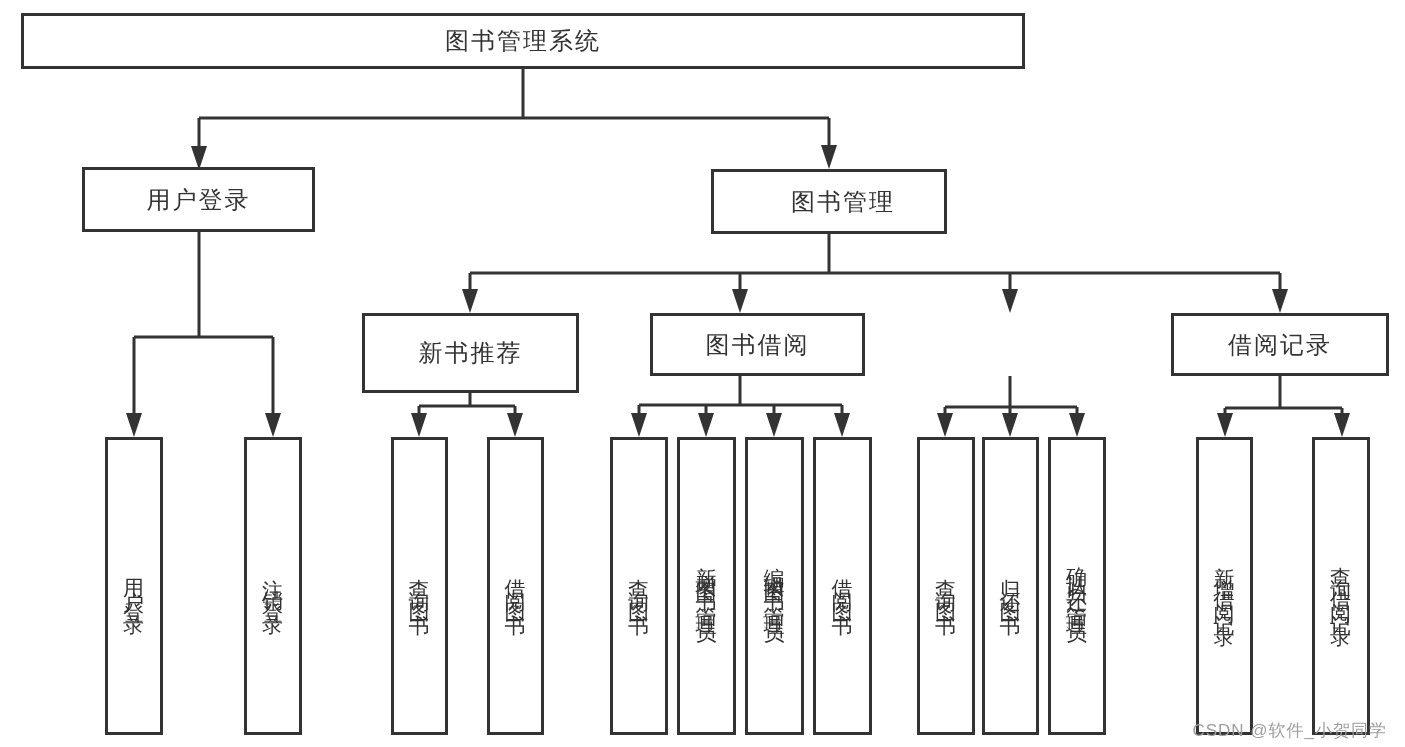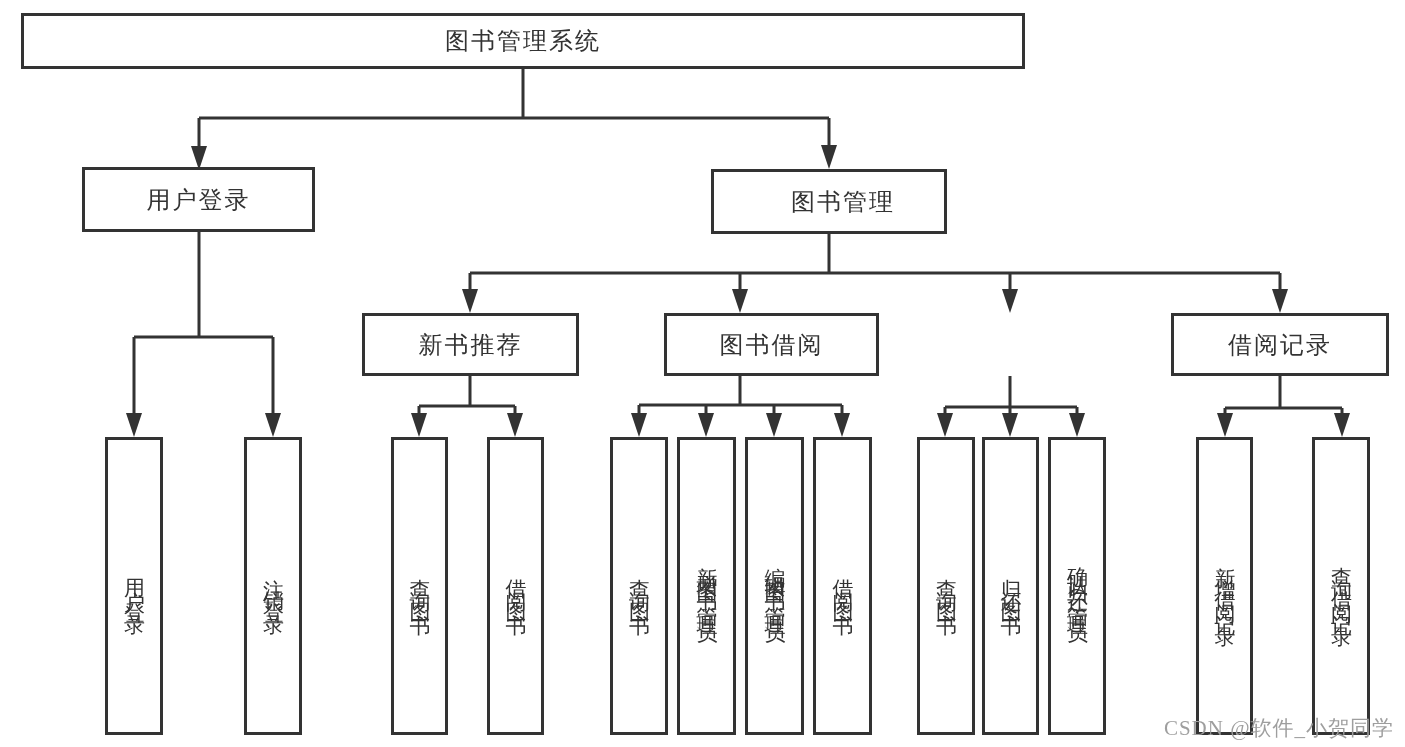--- a/index.html
+++ b/index.html
@@ -1,21 +1,21 @@
 <!DOCTYPE html>
 <html><head>
 <meta charset="utf-8">
 <style>
   html, body { margin: 0; padding: 0; background: #ffffff; }
   #canvas {
     position: relative;
     width: 1405px;
     height: 747px;
     background: #ffffff;
-    font-family: Liberation Serif, serif;
+    font-family: Liberation Sans, sans-serif;
     overflow: hidden;
   }
   #connectors {
     position: absolute;
     left: 0; top: 0;
     width: 1405px; height: 747px;
   }
   #connectors path {
     stroke: #333333;
     stroke-width: 3;
@@ -47,24 +47,24 @@
     font-size: 21px;
     letter-spacing: 12px;
     line-height: 1;
     white-space: nowrap;
   }
   .v-box.long span {
     letter-spacing: 8px;
   }
   #watermark {
     position: absolute;
-    right: 11px;
+    right: 18px;
     bottom: 5px;
     color: #9e9e9e;
-    font-size: 21px;
+    font-size: 17px;
     letter-spacing: 1px;
     white-space: nowrap;
   }
 </style>
 </head>
 <body>
 
 <div id="canvas">
 
   <svg id="connectors" viewBox="0 0 1405 747" xmlns="http://www.w3.org/2000/svg">
@@ -115,22 +115,22 @@
       <polygon points="1217,413 1233,413 1225,437"></polygon>
       <polygon points="1334,413 1350,413 1342,437"></polygon>
     </g>
   </svg>
 
   <div class="box h-box" style="left:21px; top:13px; width:1004px; height:56px;">图书管理系统</div>
 
   <div class="box h-box" style="left:82px; top:167px; width:233px; height:65px;">用户登录</div>
   <div class="box h-box" style="left:711px; top:169px; width:236px; height:65px;padding-left:28px;">图书管理</div>
 
-  <div class="box h-box" style="left:362px; top:313px; width:217px; height:63px;">新书推荐</div>
-  <div class="box h-box" style="left:664px; top:313px; width:215px; height:63px;">图书借阅</div>
+  <div class="box h-box" style="left:362px; top:313px; width:217px; height:80px;">新书推荐</div>
+  <div class="box h-box" style="left:650px; top:313px; width:215px; height:63px;">图书借阅</div>
   <div class="box h-box" style="left:1171px; top:313px; width:218px; height:63px;text-align:right;">借阅记录</div>
 
   <div class="box v-box" style="left:105px; top:437px; width:58px; height:298px;">
     <span>用户登录</span>
   </div>
   <div class="box v-box" style="left:244px; top:437px; width:58px; height:298px;">
     <span>注销登录</span>
   </div>
 
   <div class="box v-box" style="left:391px; top:437px; width:57px; height:298px;">

